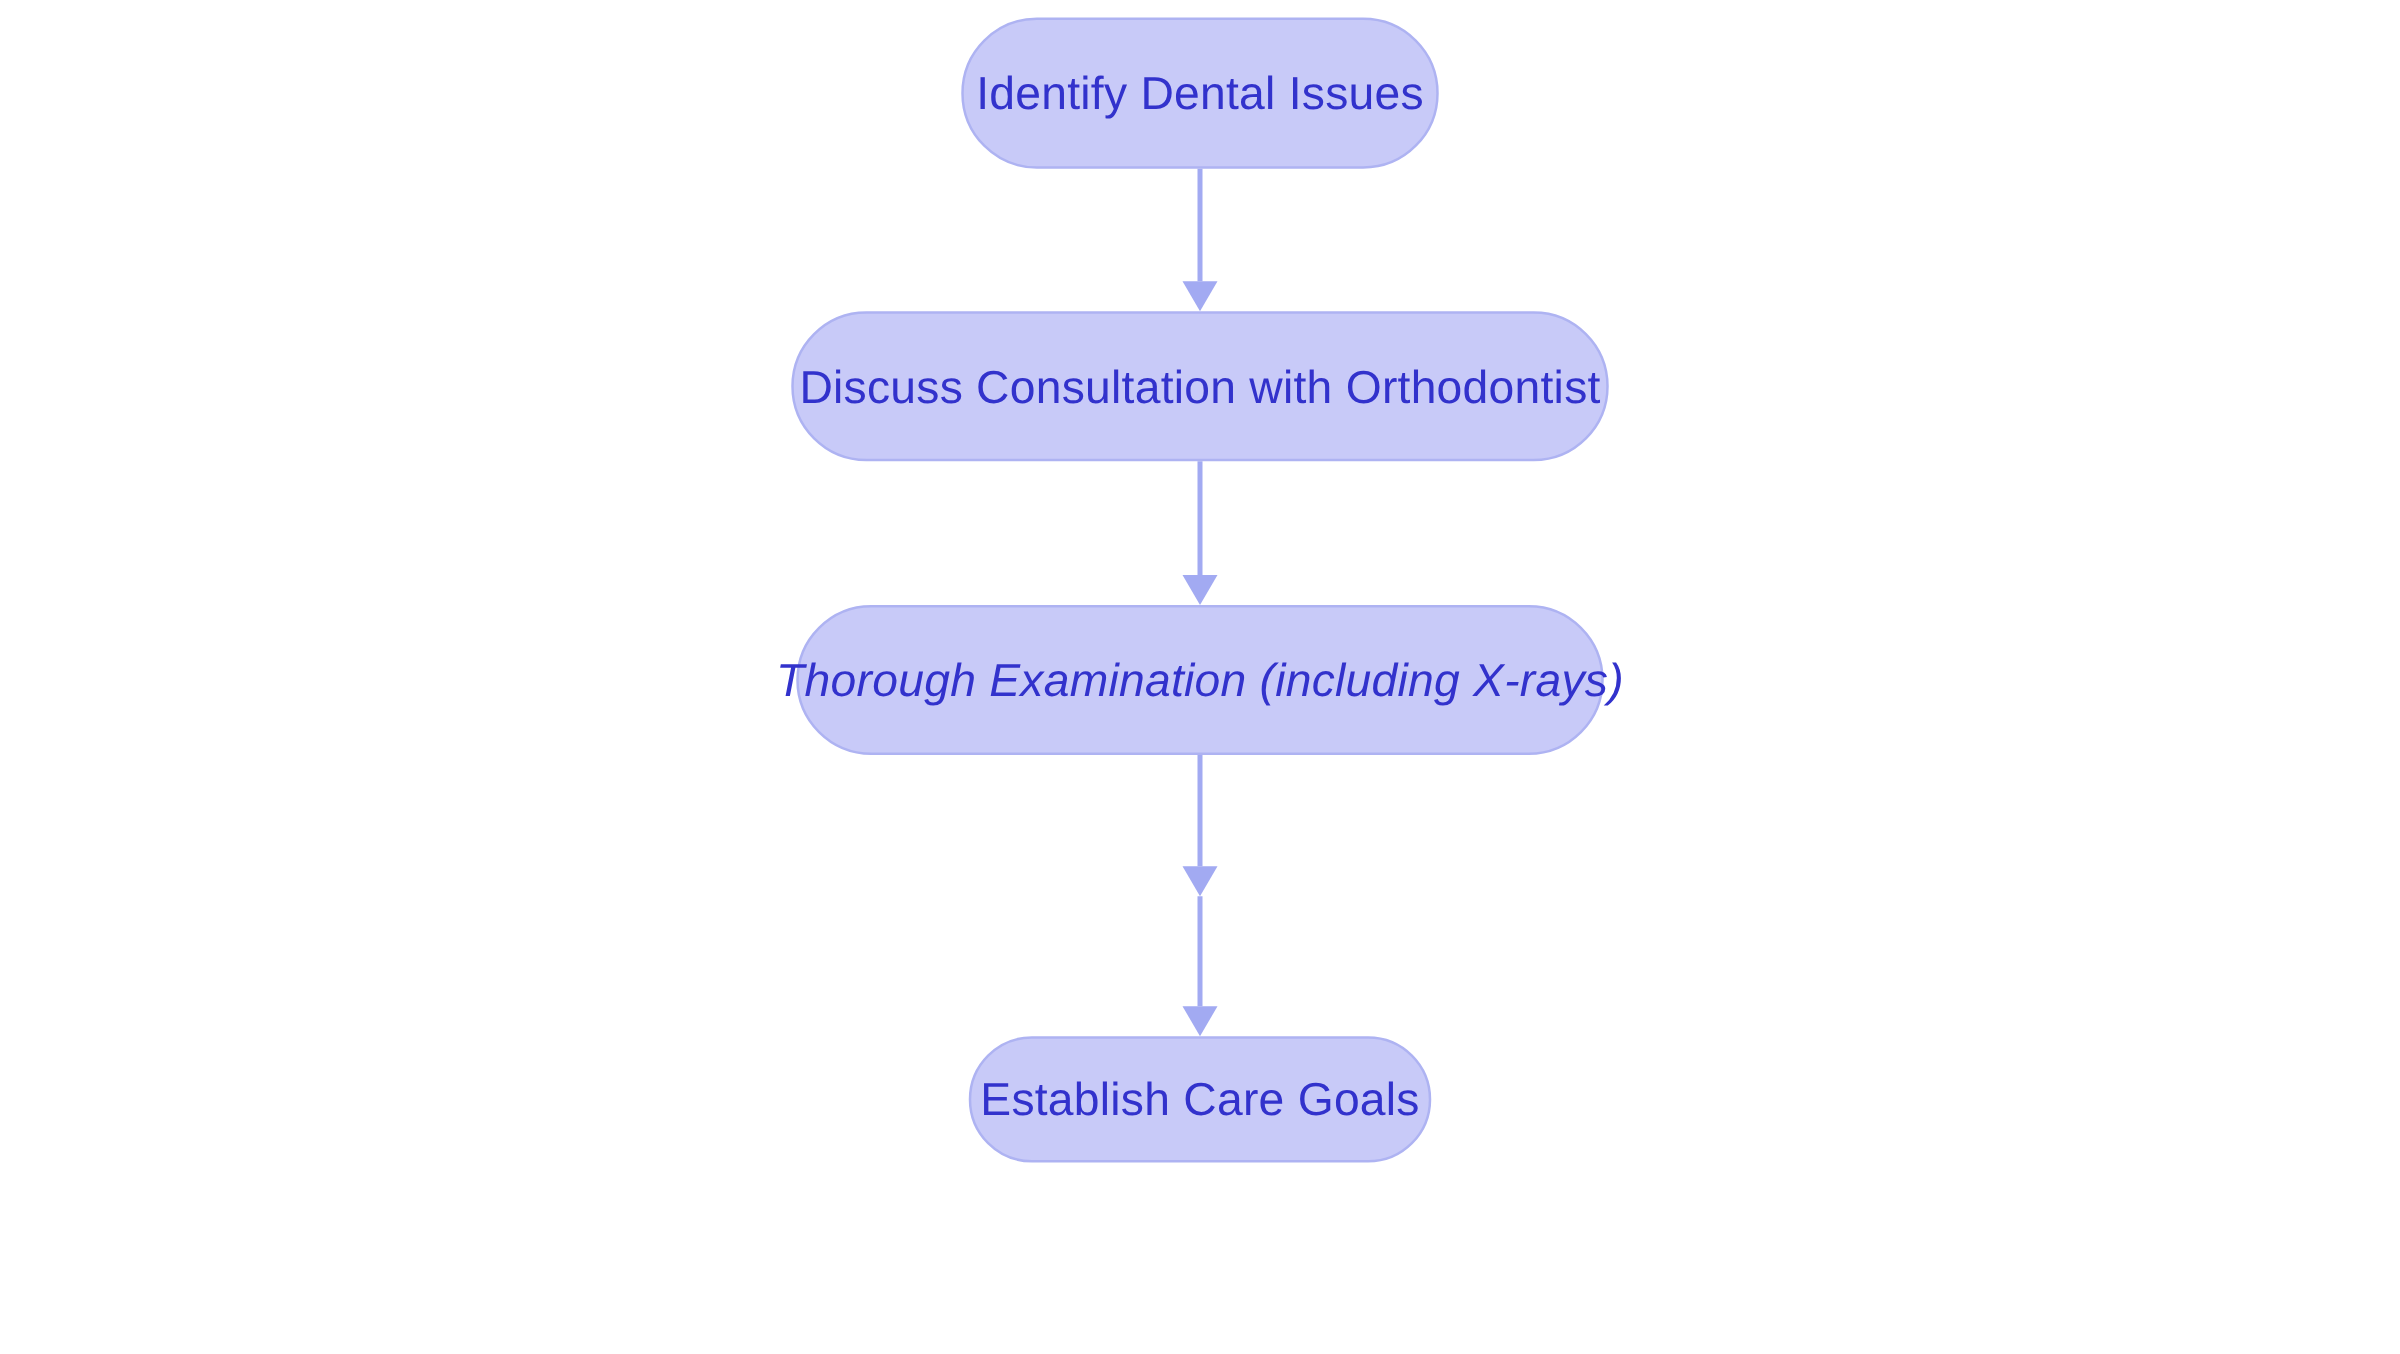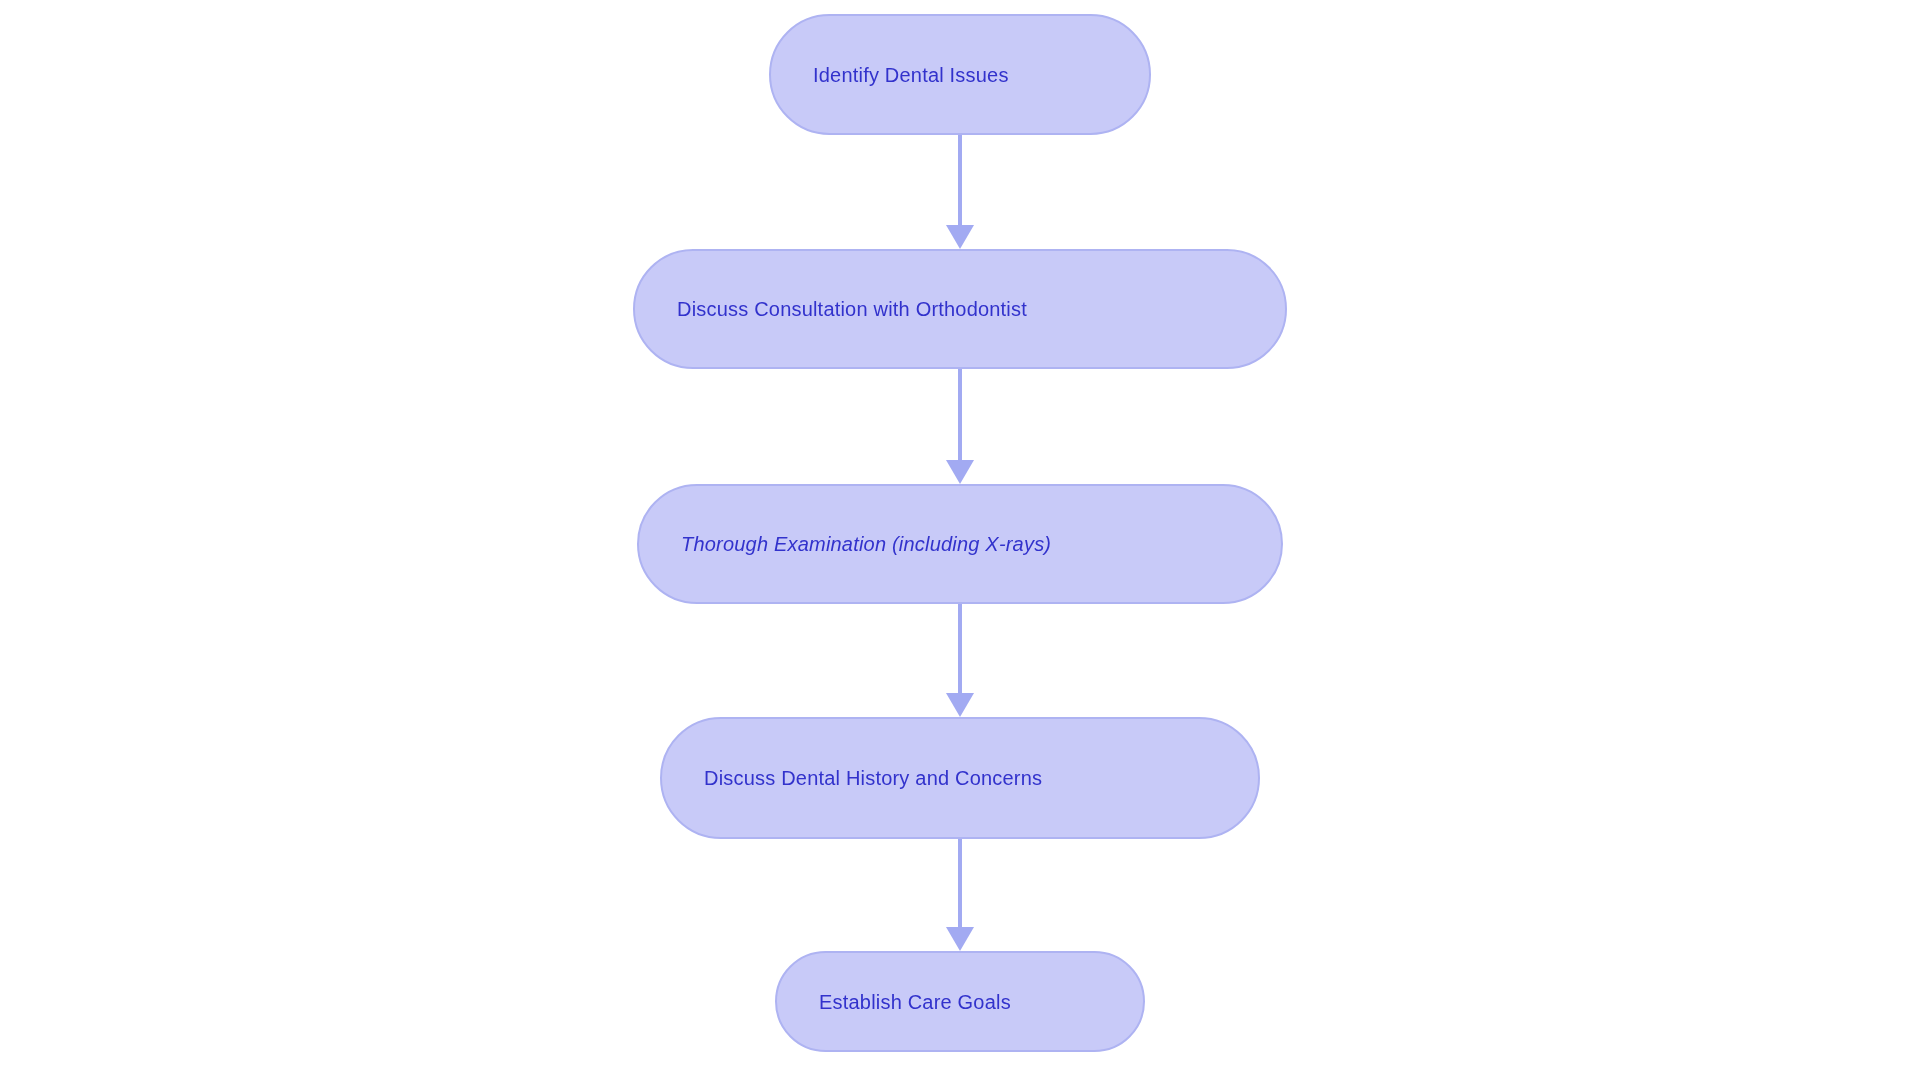--- a/index.html
+++ b/index.html
@@ -20,25 +20,26 @@
     background: #ffffff;
     display: flex;
     flex-direction: column;
     align-items: center;
     justify-content: flex-start;
   }
   .node {
     box-sizing: border-box;
     display: flex;
     align-items: center;
+    justify-content: center;
     background: #c8caf8;
     border: 2px solid #aeb3f2;
     border-radius: 70px;
     color: #3232cc;
-    font-size: 20px;
+    font-size: 37px;
     font-weight: 400;
     letter-spacing: 0.2px;
     white-space: nowrap;
     line-height: 1;
     padding: 0 42px;
   }
   .node-label {
     display: block;
   }
   
@@ -99,23 +100,20 @@
 
   <div class="node n2">
     <span class="node-label">Thorough Examination (including X-rays)</span>
   </div>
 
   <div class="connector c2">
     <span class="conn-line"></span>
     <span class="conn-head"></span>
   </div>
 
-  <div class="node n3">
-    <span class="node-label">Discuss Dental History and Concerns</span>
-  </div>
 
   <div class="connector c3">
     <span class="conn-line"></span>
     <span class="conn-head"></span>
   </div>
 
   <div class="node n4">
     <span class="node-label">Establish Care Goals</span>
   </div>
 

